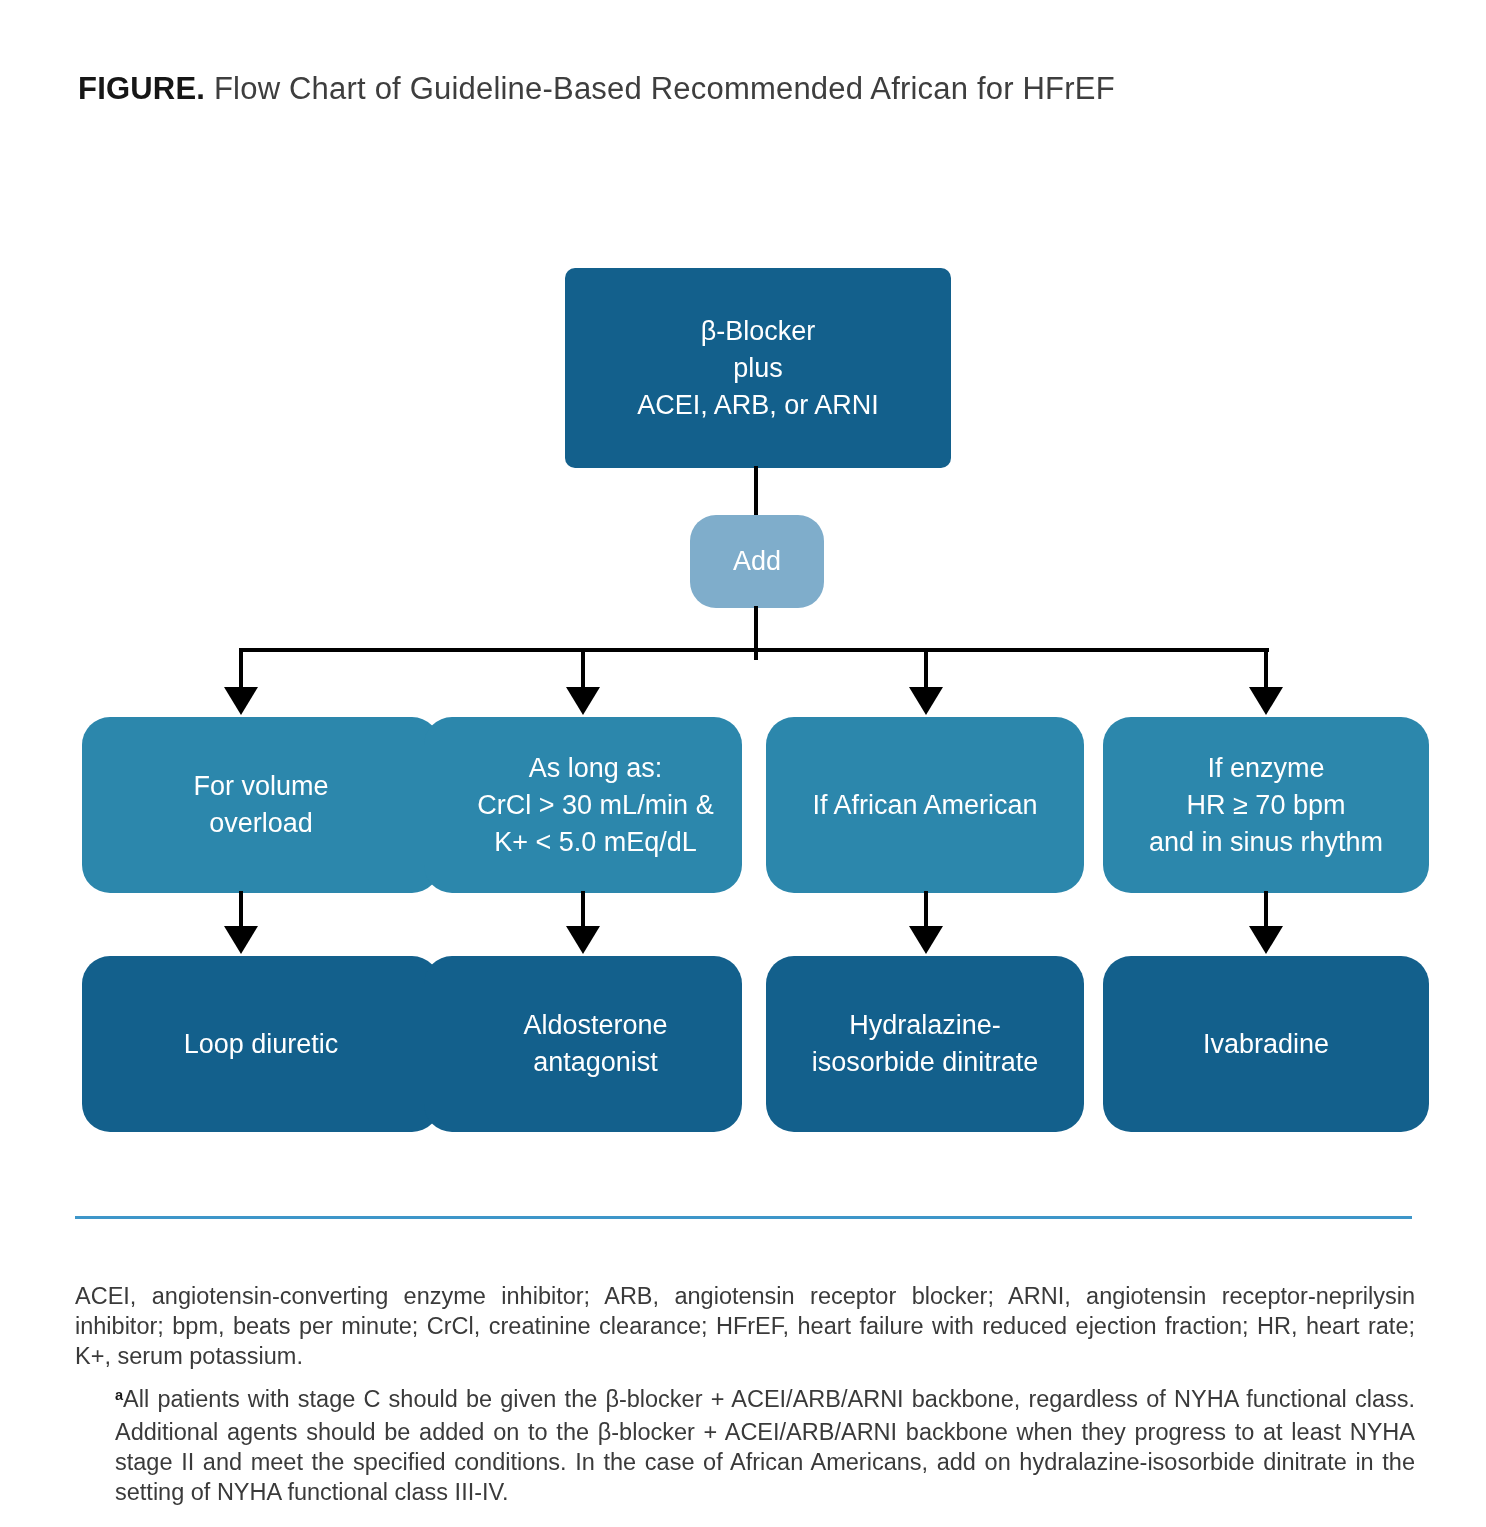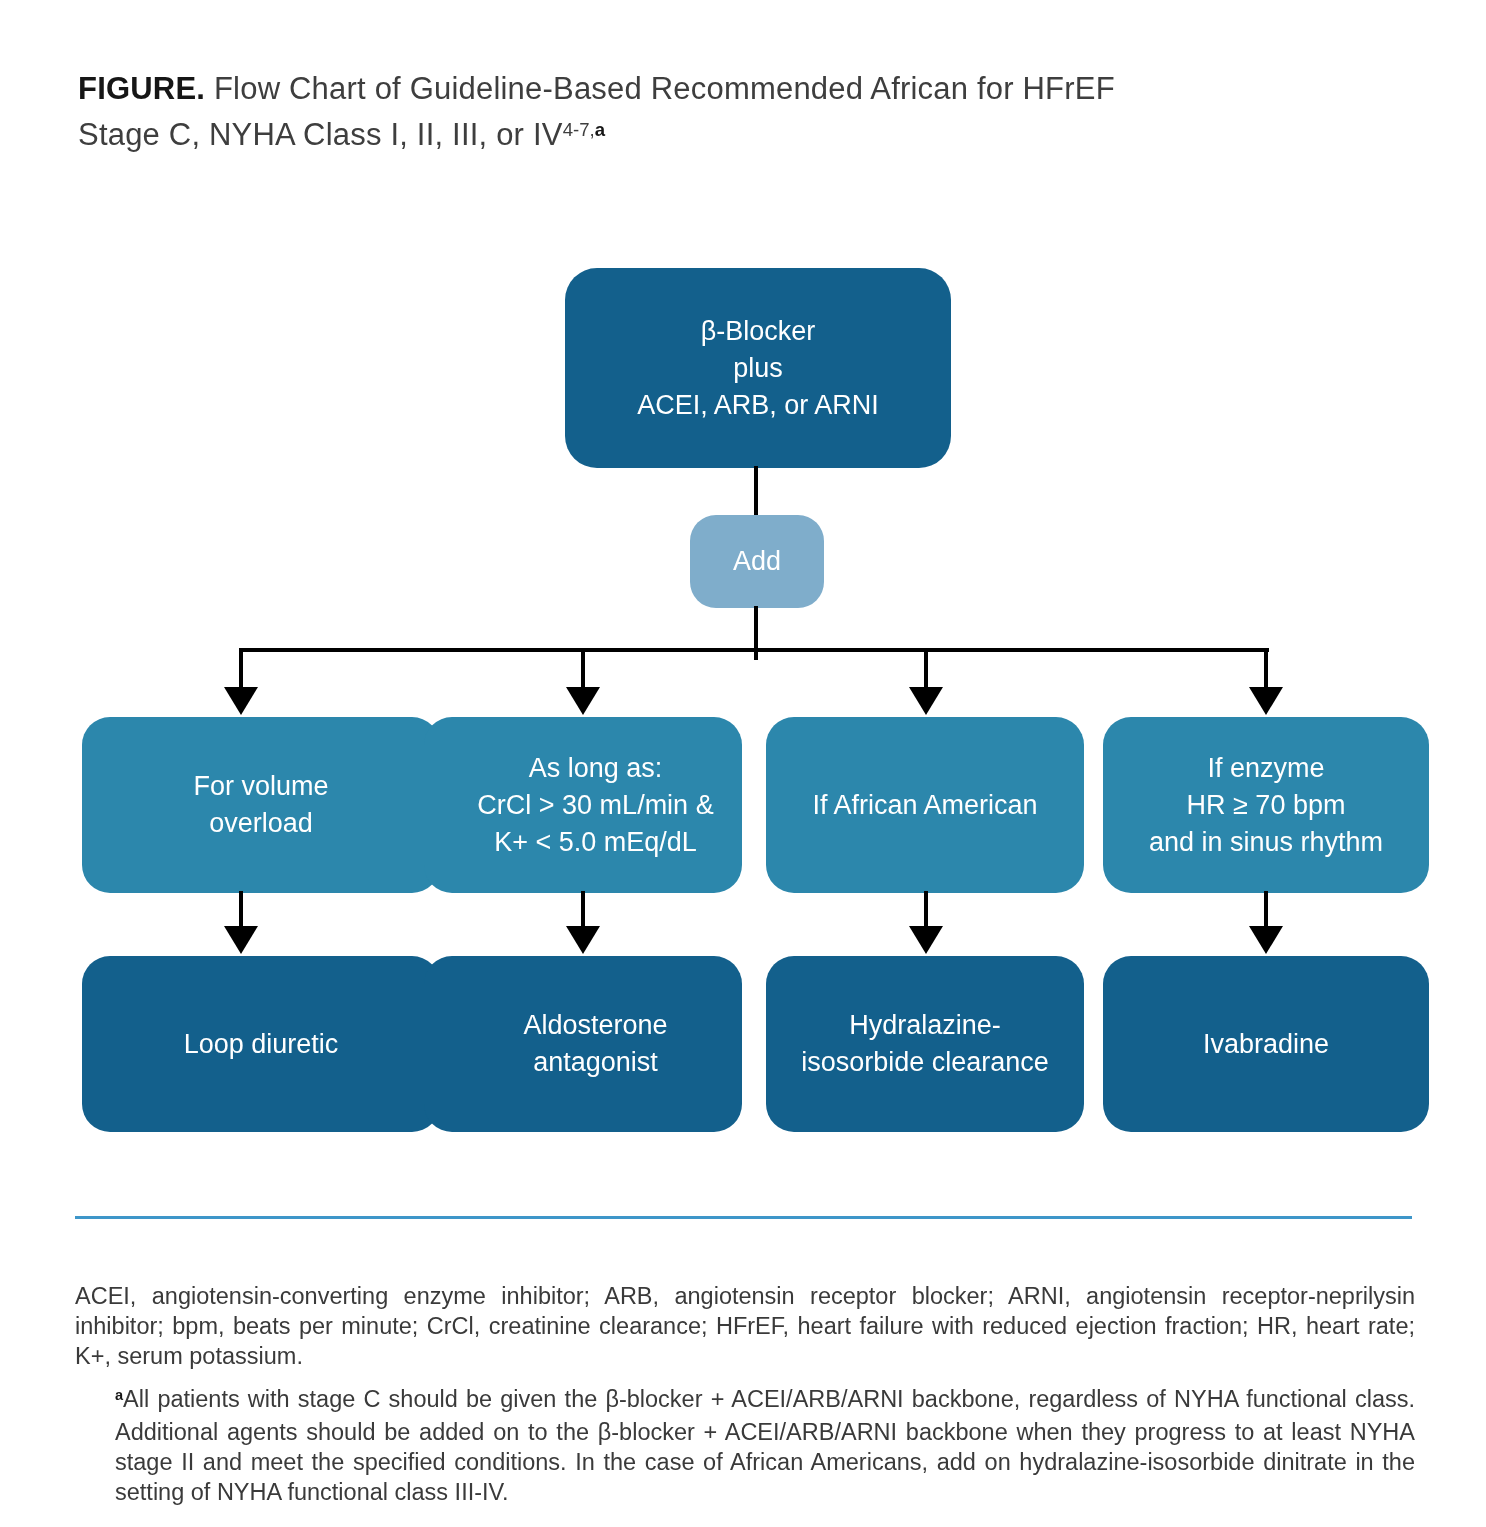--- a/index.html
+++ b/index.html
@@ -28,21 +28,21 @@
   .title-bold{font-weight:700;color:#161616;}
   .sup{font-size:0.6em;position:relative;top:-0.5em;letter-spacing:0;}
   .sup-bold{font-weight:700;color:#161616;}
 
   
   .node{
     position:absolute;display:flex;align-items:center;justify-content:center;
     color:#ffffff;text-align:center;font-size:27px;line-height:37px;
   }
   .node .ln{display:block;}
-  .node-root{left:565px;top:268px;width:386px;height:200px;border-radius:32px;background:var(--primary-dark);}
+  .node-root{left:565px;top:268px;width:386px;height:200px;border-radius:10px;background:var(--primary-dark);}
   .node-add{left:690px;top:515px;width:134px;height:93px;border-radius:26px;background:var(--accent-light);}
   .cond{top:717px;height:176px;border-radius:28px;background:var(--secondary-teal);}
   .ther{top:956px;height:176px;border-radius:28px;background:var(--primary-dark);}
   .col1{left:82px;width:358px;}
   .col2{left:424px;width:318px;padding-left:25px;}
   .col3{left:766px;width:318px;}
   .col4{left:1103px;width:326px;}
 
   
   .line{position:absolute;background:var(--connector);}
@@ -68,23 +68,20 @@
   .footnotes .note{margin-top:13px;margin-left:40px;}
   .note-marker{font-weight:700;color:#161616;font-size:0.62em;position:relative;top:-0.45em;}
 </style>
 </head>
 <body>
 
 <div class="abs figure-title">
   <div>
     <span class="title-bold">FIGURE.</span>
     <span>Flow Chart of Guideline-Based Recommended African for HFrEF</span>
-  </div>
-  <div>
-    <span>Stage C, NYHA Class I, II, III, or IV</span><span class="sup"><span>4-7,</span><span class="sup-bold">a</span></span>
   </div>
 </div>
 
 <div class="node node-root">
   <div class="node-text">
     <span class="ln">β-Blocker</span>
     <span class="ln">plus</span>
     <span class="ln">ACEI, ARB, or ARNI</span>
   </div>
 </div>
@@ -150,21 +147,21 @@
 </div>
 <div class="node ther col2">
   <div>
     <span class="ln">Aldosterone</span>
     <span class="ln">antagonist</span>
   </div>
 </div>
 <div class="node ther col3">
   <div>
     <span class="ln">Hydralazine-</span>
-    <span class="ln">isosorbide clearance</span>
+    <span class="ln">isosorbide dinitrate</span>
   </div>
 </div>
 <div class="node ther col4">
   <div>
     <span class="ln">Ivabradine</span>
   </div>
 </div>
 
 <div class="abs divider"></div>
 <div class="abs footnotes">

